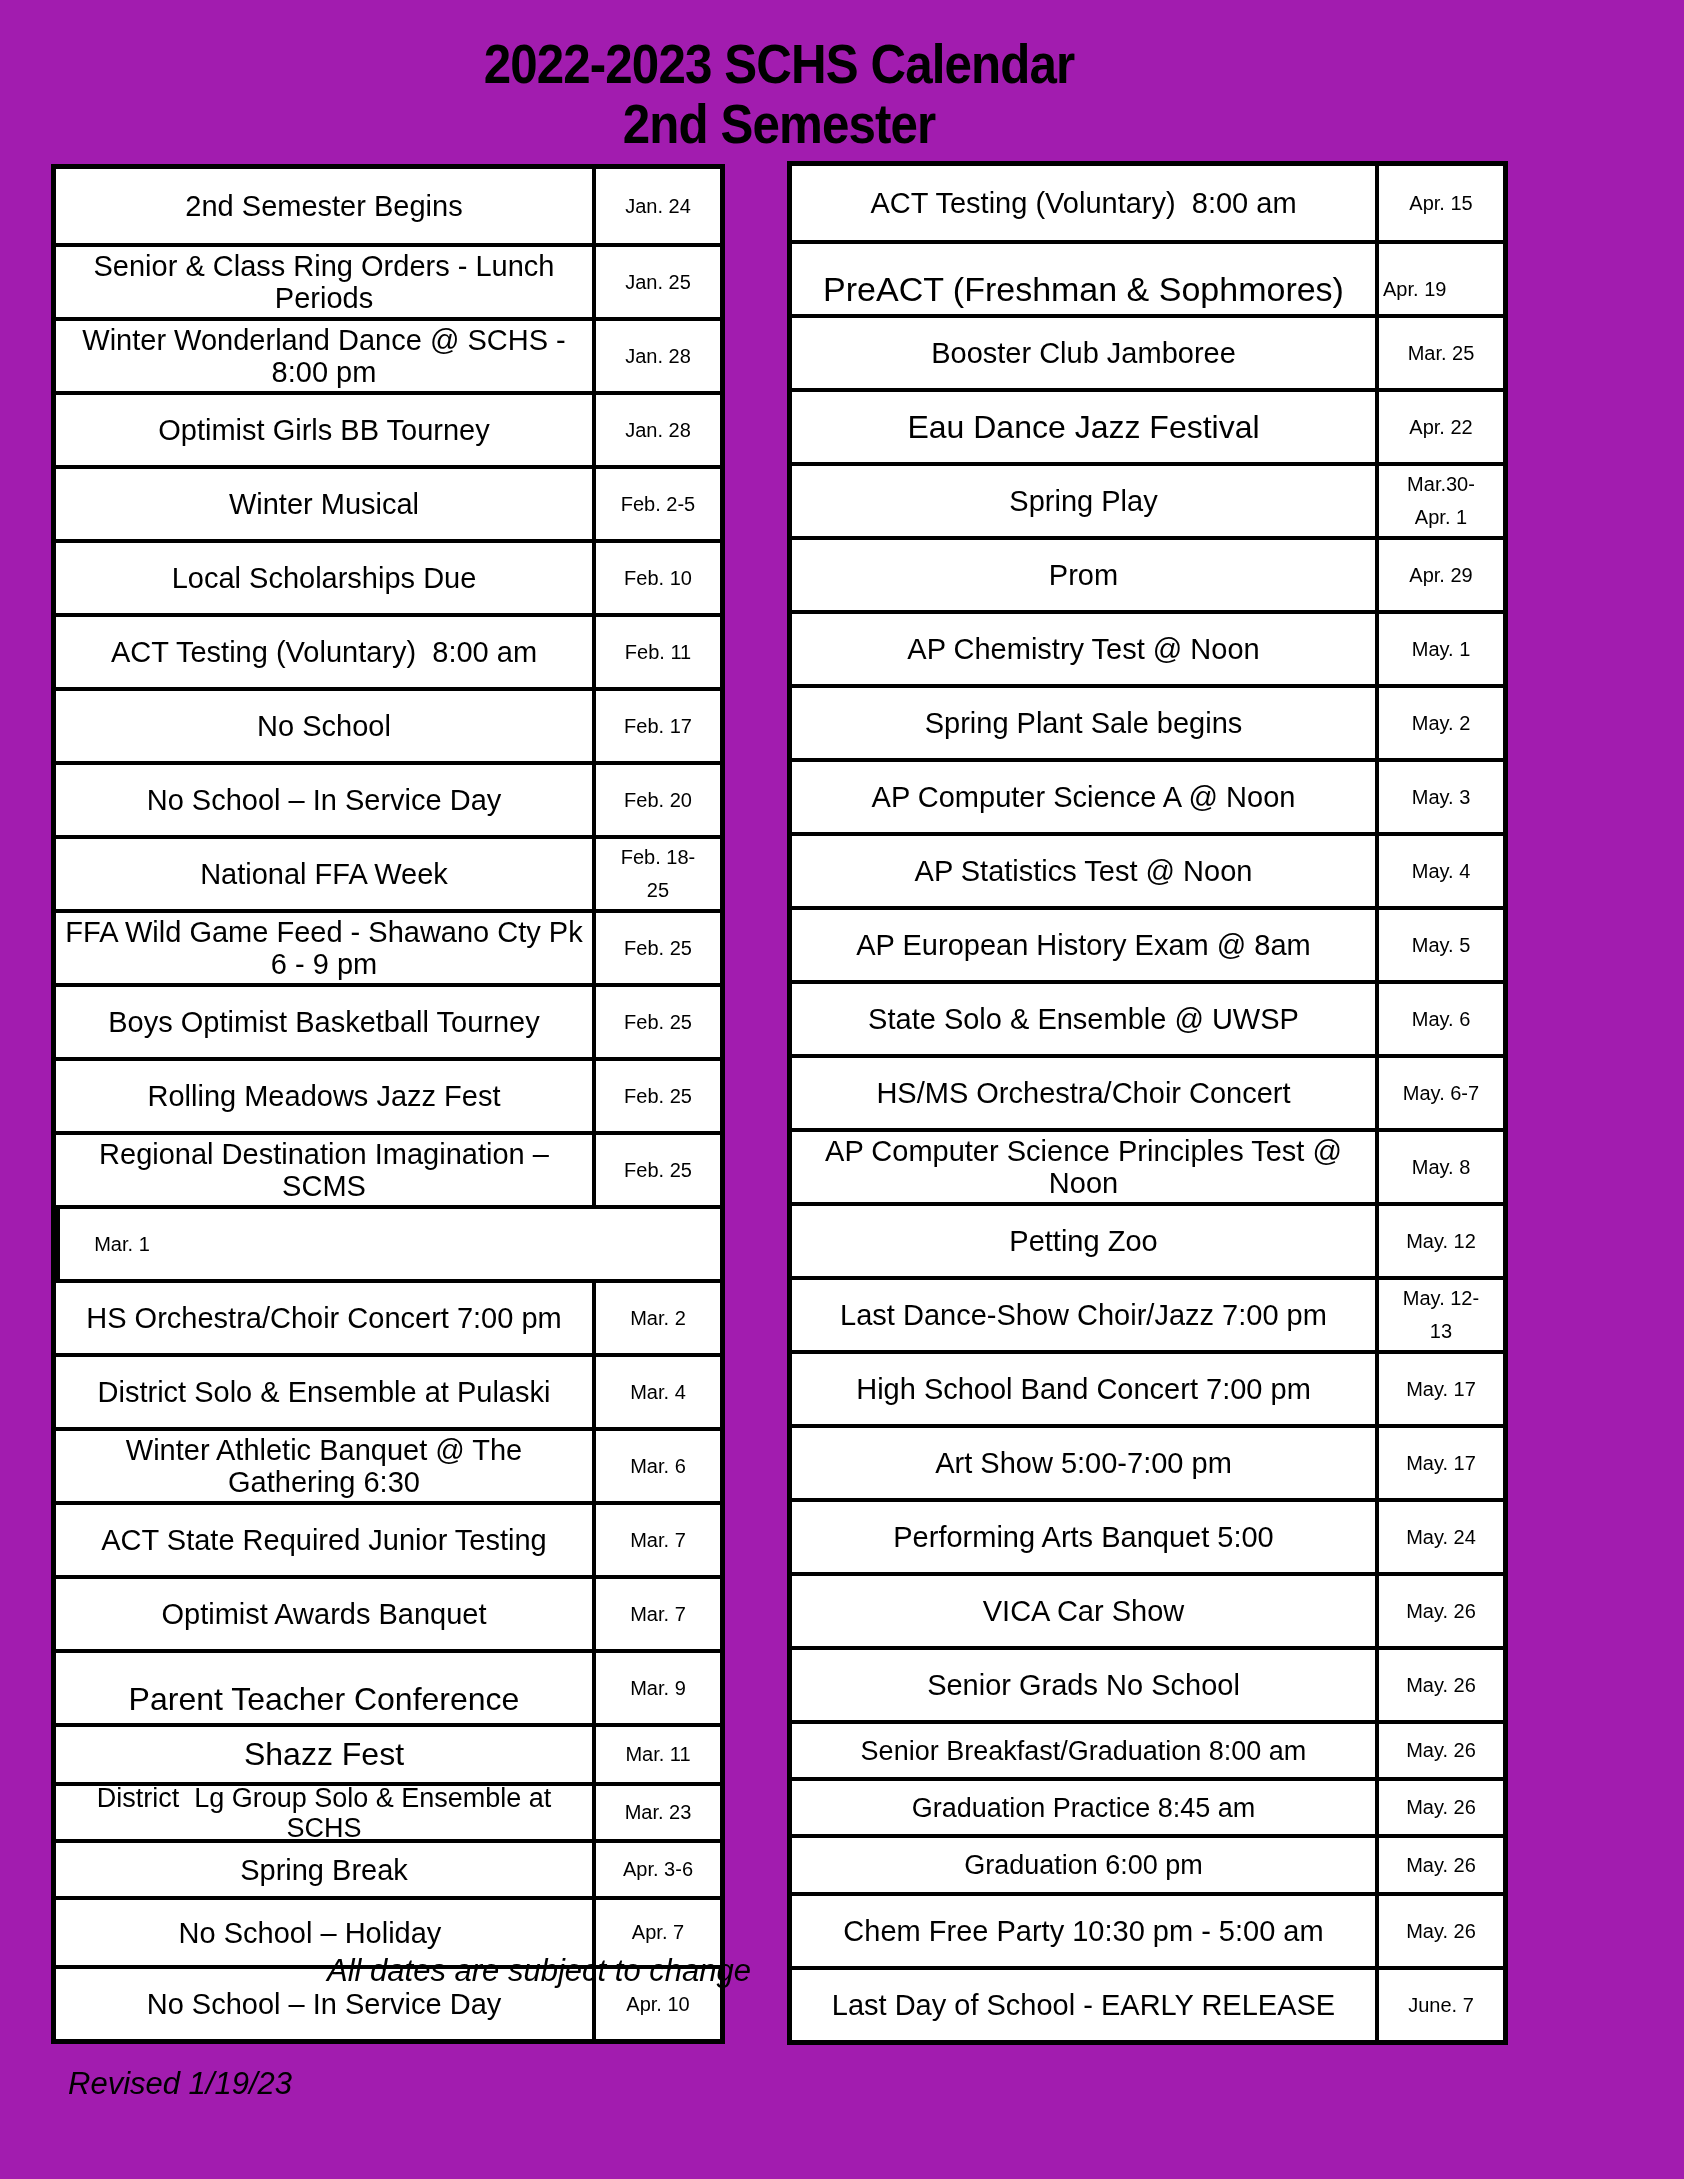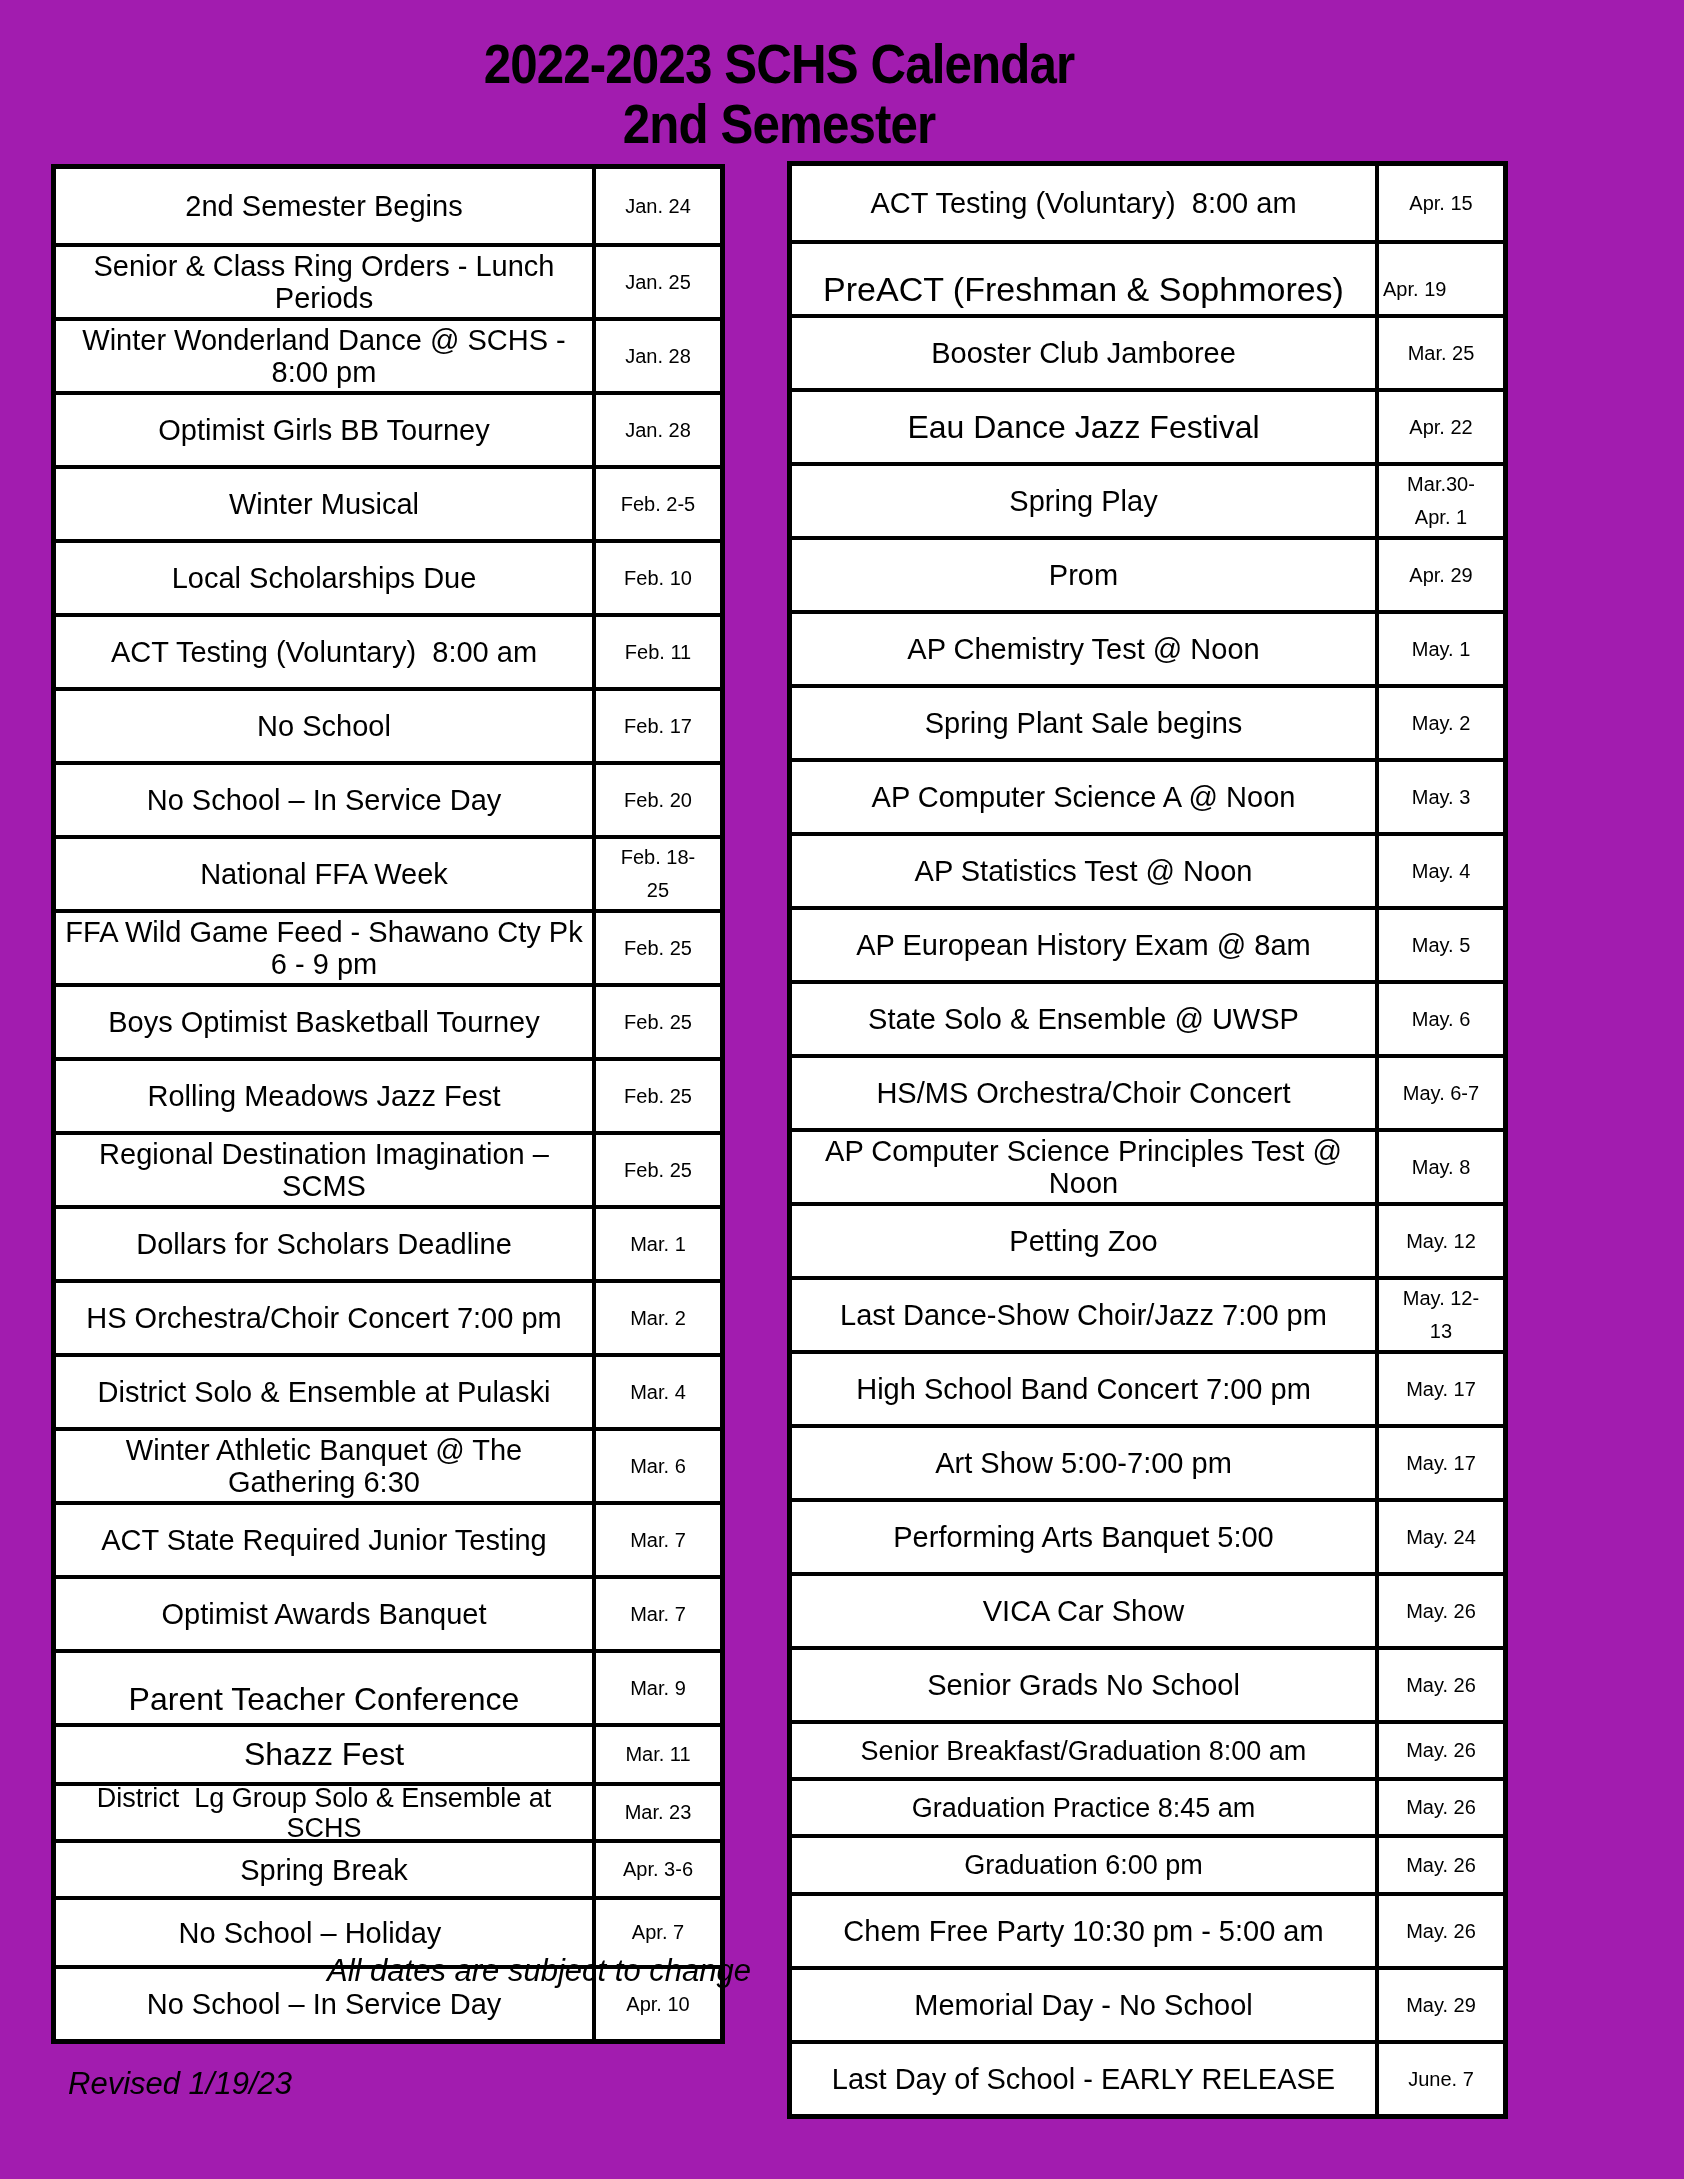--- a/index.html
+++ b/index.html
@@ -124,21 +124,20 @@
       </div>
       <div class="row">
         <div class="cell event">Rolling Meadows Jazz Fest</div>
         <div class="cell date">Feb. 25</div>
       </div>
       <div class="row">
         <div class="cell event">Regional Destination Imagination – SCMS</div>
         <div class="cell date">Feb. 25</div>
       </div>
       <div class="row">
-        <div class="cell event">Dollars for Scholars Deadline</div>
         <div class="cell date">Mar. 1</div>
       </div>
       <div class="row">
         <div class="cell event">HS Orchestra/Choir Concert 7:00 pm</div>
         <div class="cell date">Mar. 2</div>
       </div>
       <div class="row">
         <div class="cell event">District Solo &amp; Ensemble at Pulaski</div>
         <div class="cell date">Mar. 4</div>
       </div>
@@ -277,24 +276,20 @@
       </div>
       <div class="row h59">
         <div class="cell event sm">Graduation 6:00 pm</div>
         <div class="cell date">May. 26</div>
       </div>
       <div class="row">
         <div class="cell event">Chem Free Party 10:30 pm - 5:00 am</div>
         <div class="cell date">May. 26</div>
       </div>
       <div class="row">
-        <div class="cell event">Memorial Day - No School</div>
-        <div class="cell date">May. 29</div>
-      </div>
-      <div class="row">
         <div class="cell event">Last Day of School - EARLY RELEASE</div>
         <div class="cell date">June. 7</div>
       </div>
     </div>
 
   <div class="footer-revised">Revised 1/19/23</div>
   <div class="footer-note">All dates are subject to change</div>
 
 </div>
 

